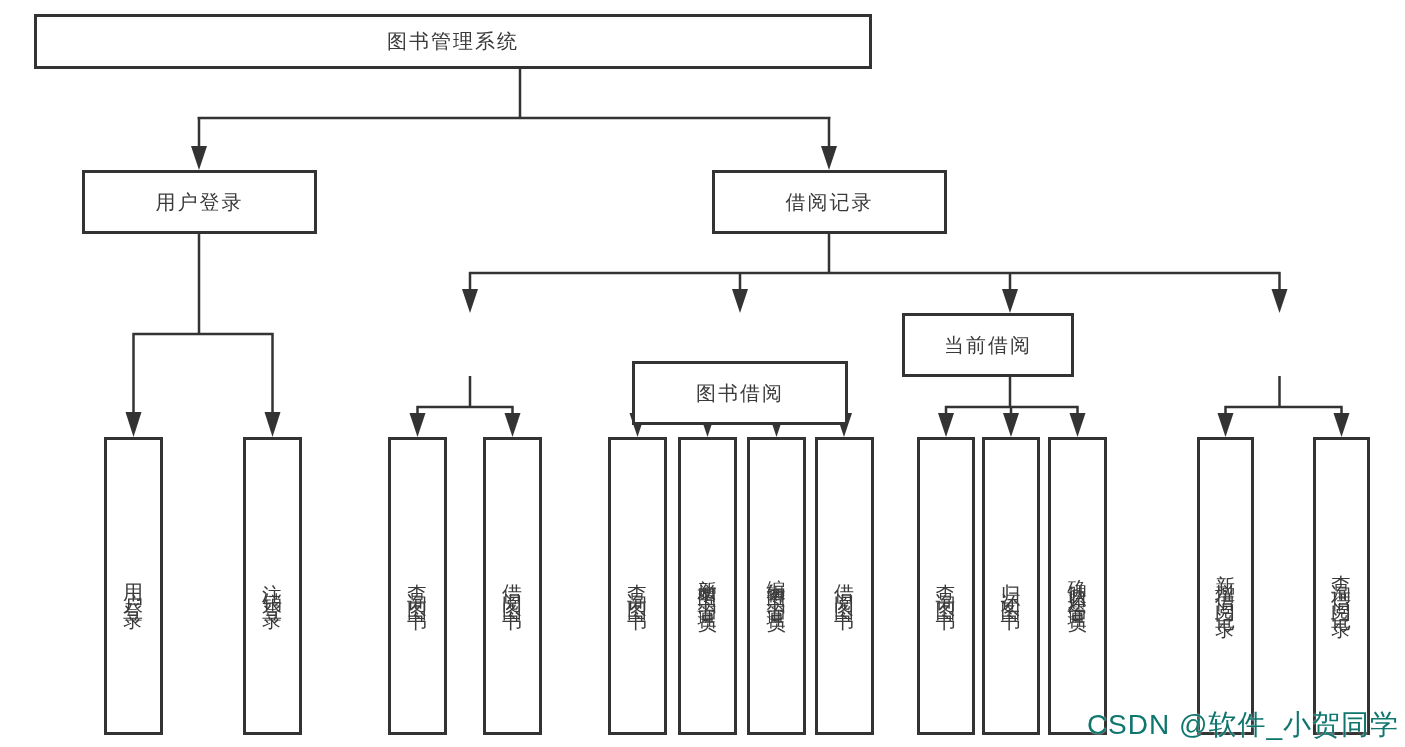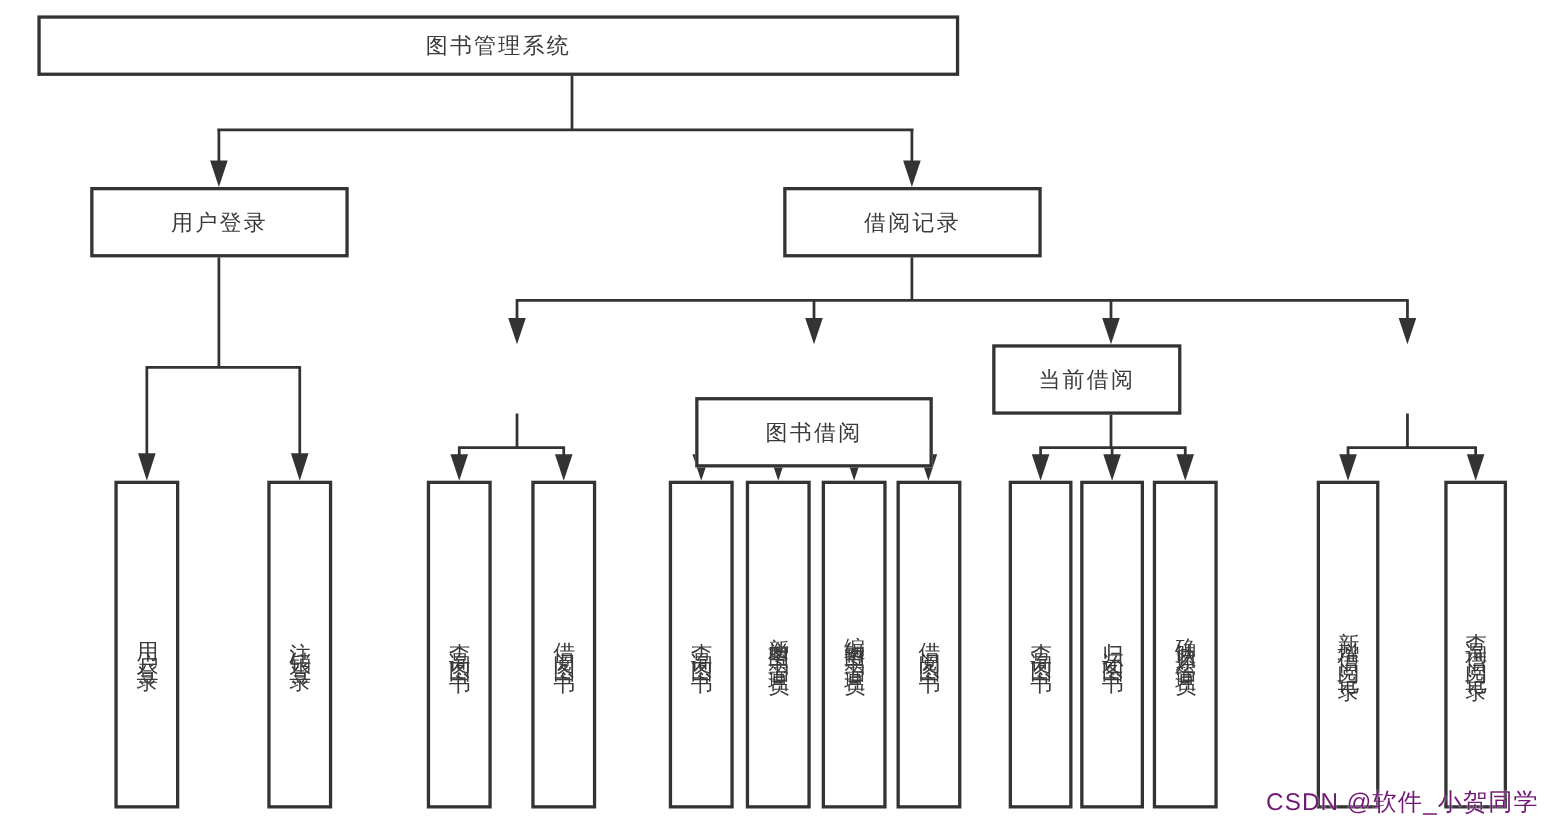--- a/index.html
+++ b/index.html
@@ -51,22 +51,22 @@
   #connectors {
     position: absolute;
     left: 0; top: 0;
     width: 1405px; height: 747px;
     z-index: 1;
   }
   #watermark {
     position: absolute;
     right: 6px;
     bottom: 3px;
-    font-size: 22px;
-    color: #701a75;
+    font-size: 28px;
+    color: #0f766e;
     text-shadow: 0 0 2px #ffffff;
     letter-spacing: 1px;
     z-index: 3;
   }
 </style>
 </head>
 <body>
 
 <div id="canvas">
 

